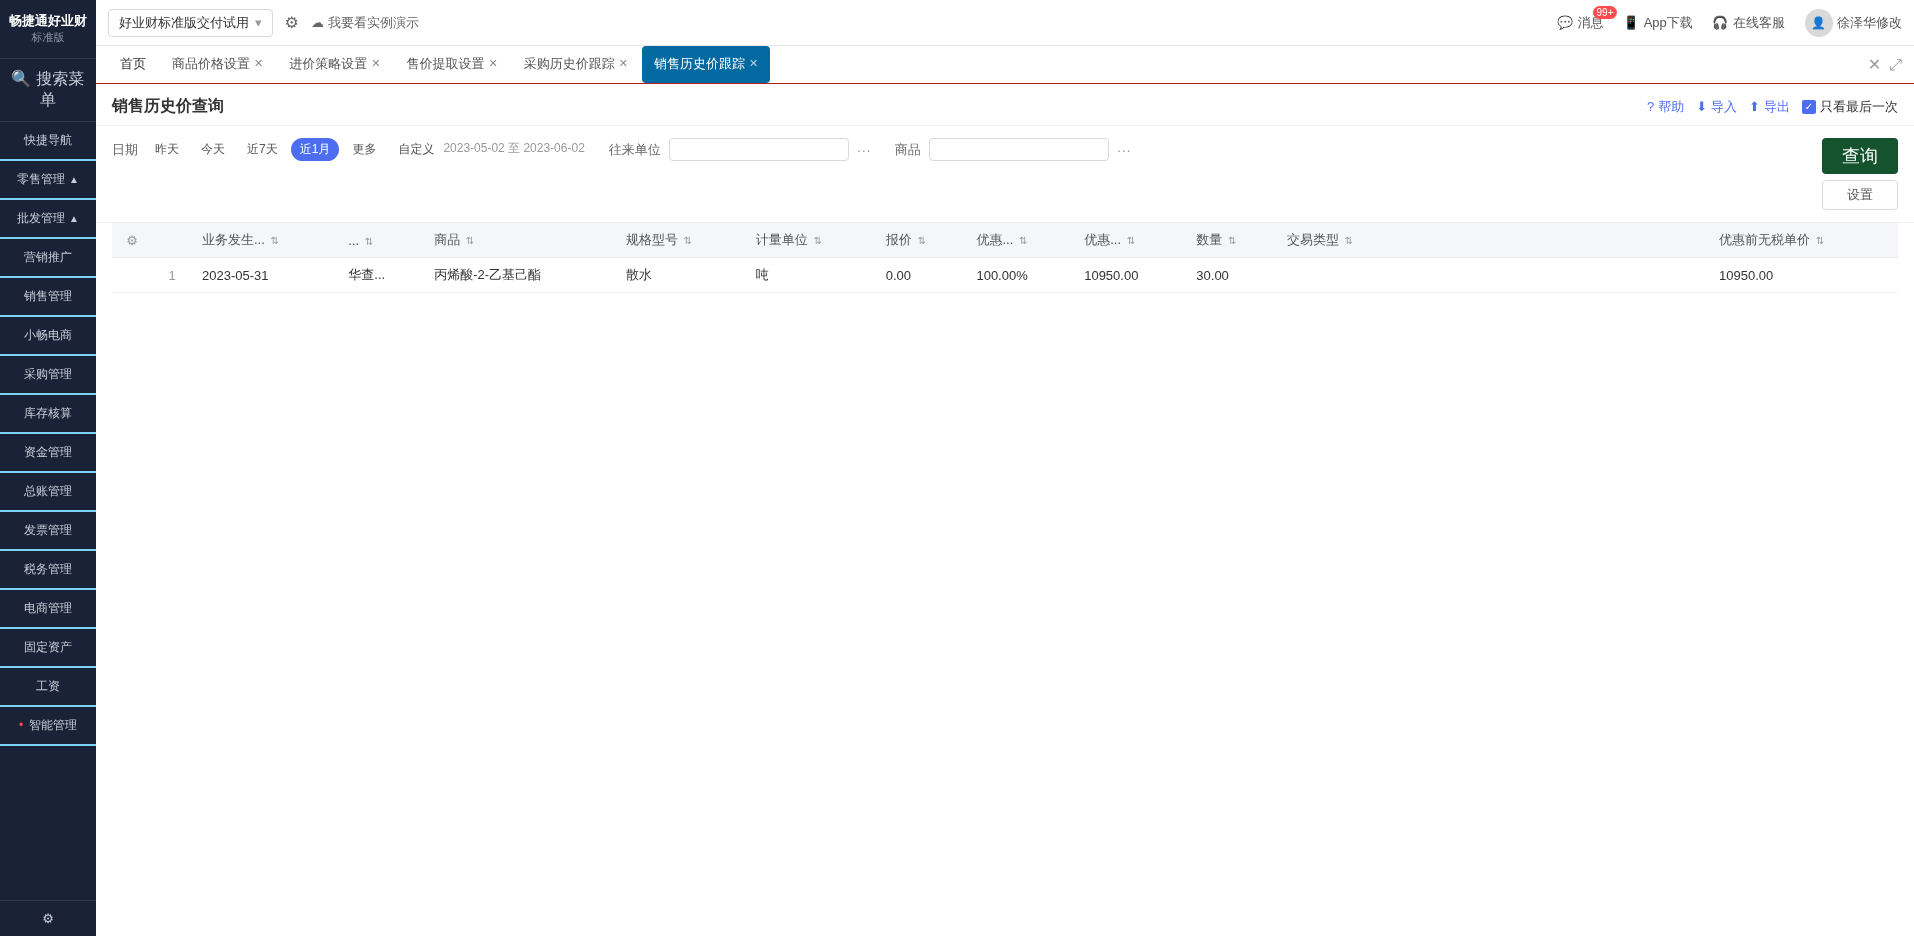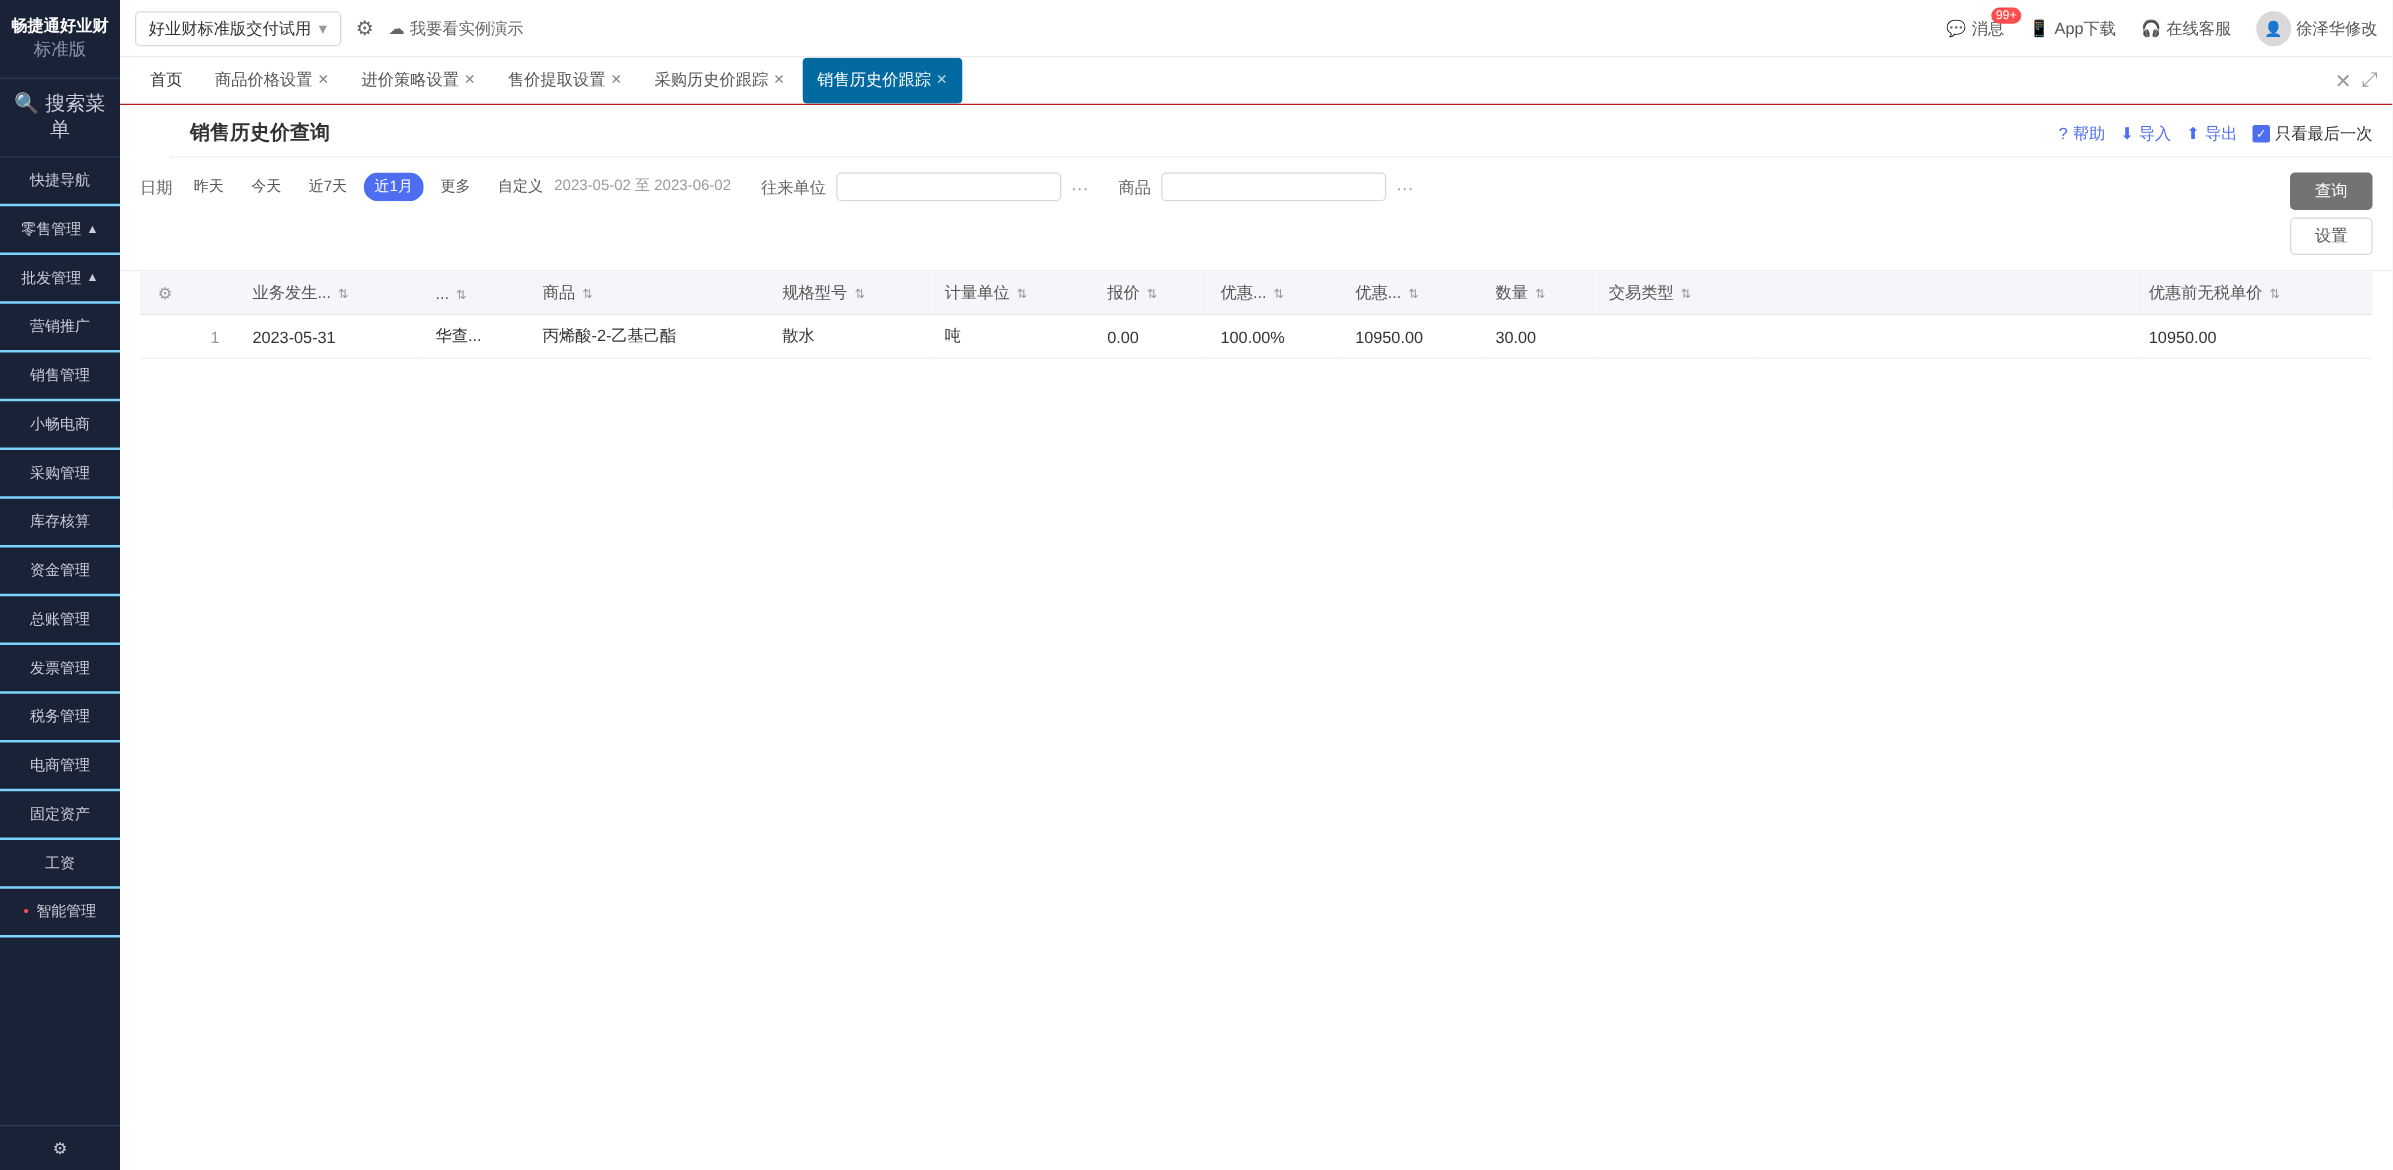--- a/index.html
+++ b/index.html
@@ -18,21 +18,21 @@
     .sidebar-logo {
       padding: 12px 8px;
       text-align: center;
       border-bottom: 1px solid #2d3a54;
       color: #fff;
       font-size: 12px;
       line-height: 1.4;
       cursor: pointer;
     }
     .sidebar-logo .app-name { font-size: 13px; font-weight: bold; }
-    .sidebar-logo .version { color: #8b95a8; font-size: 14px; }
+    .sidebar-logo .version { color: #8b95a8; font-size: 11px; }
     .sidebar-search {
       padding: 10px 8px;
       text-align: center;
       color: #c8cdd8;
       font-size: 16px;
       cursor: pointer;
       border-bottom: 1px solid #2d3a54;
     }
     .sidebar-quick-nav {
       padding: 8px;
@@ -194,21 +194,20 @@
       flex-direction: column;
     }
 
     
     .page-header {
       display: flex;
       align-items: center;
       justify-content: space-between;
       padding: 12px 16px 8px;
       border-bottom: 1px solid #f0f0f0;
-      margin-left: 40px;
     }
     .page-title {
       font-size: 16px;
       font-weight: bold;
       color: #333;
     }
     .page-actions {
       display: flex;
       align-items: center;
       gap: 12px;
@@ -290,26 +289,26 @@
       font-size: 13px;
       width: 180px;
       outline: none;
     }
     .filter-dots {
       color: #999;
       cursor: pointer;
       font-size: 14px;
     }
     .query-btn {
-      background: #737373;
+      background: #14532d;
       color: #fff;
       border: none;
       border-radius: 4px;
       padding: 6px 20px;
-      font-size: 13px;
+      font-size: 18px;
       cursor: pointer;
       white-space: nowrap;
     }
     .settings-btn {
       background: #fff;
       color: #555;
       border: 1px solid #d9d9d9;
       border-radius: 4px;
       padding: 5px 16px;
       font-size: 13px;

